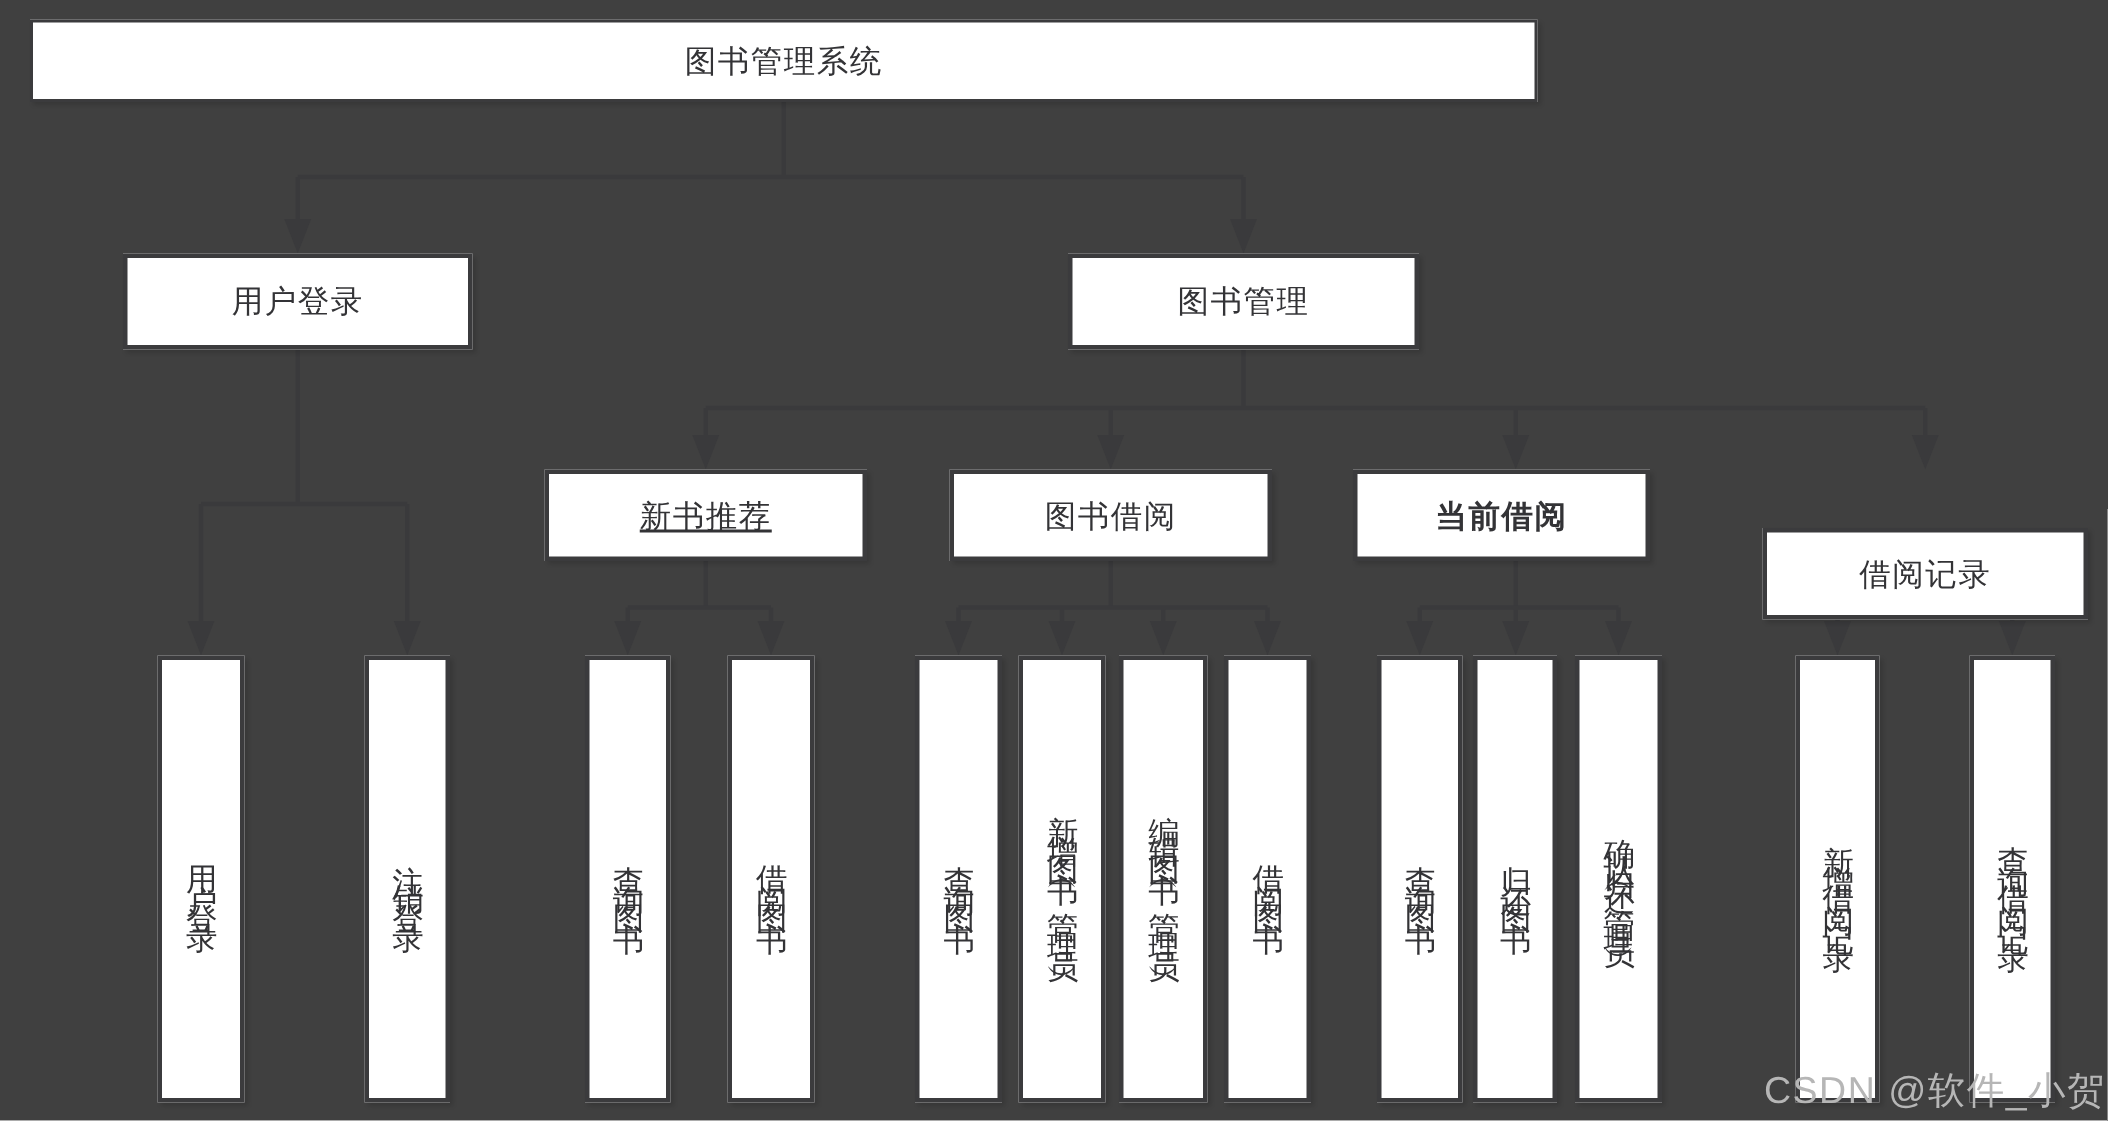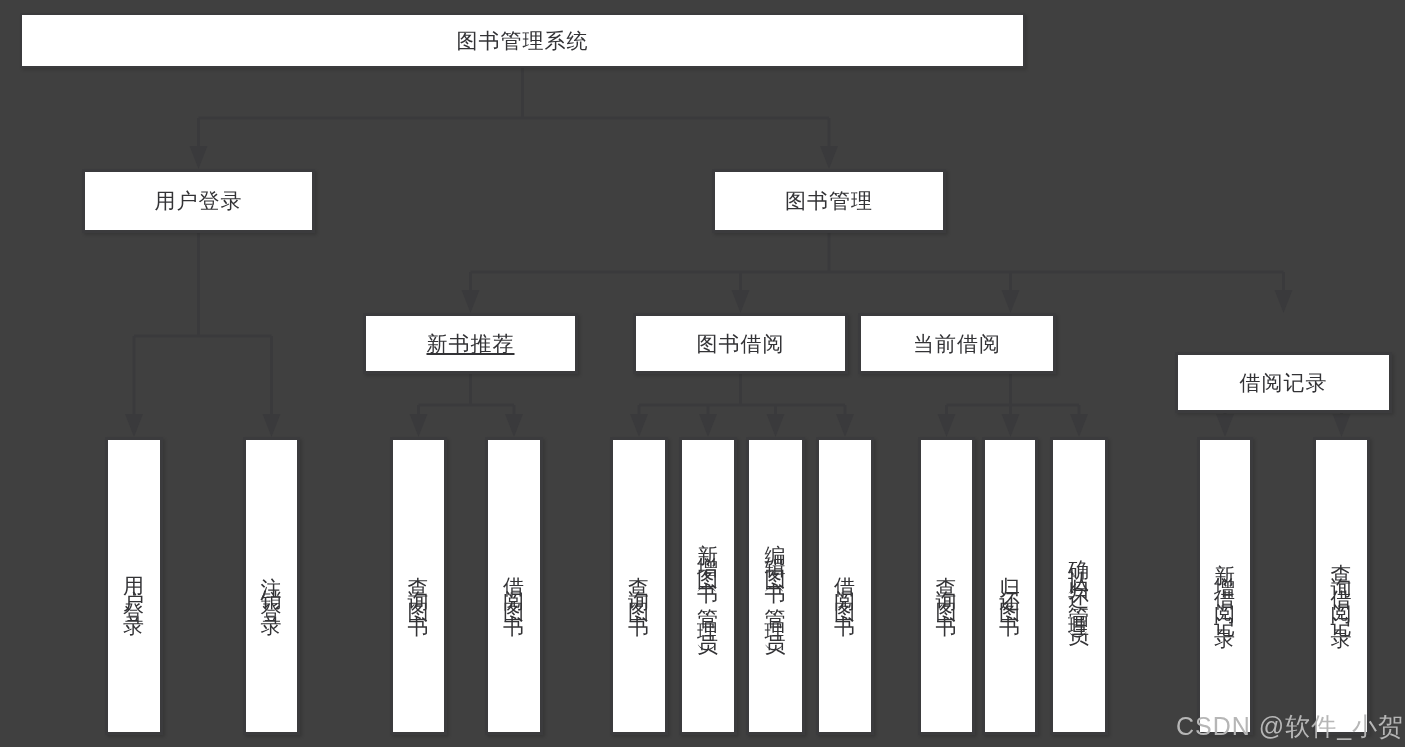--- a/index.html
+++ b/index.html
@@ -90,21 +90,21 @@
     </g>
   </svg>
 
   <div class="node root" style="left:20px; top:13px; width:1005px; height:55px;">图书管理系统</div>
 
   <div class="node" style="left:82px; top:169px; width:233px; height:64px;">用户登录</div>
   <div class="node" style="left:712px; top:169px; width:234px; height:64px;">图书管理</div>
 
   <div class="node" style="left:363px; top:313px; width:215px; height:61px;text-decoration:underline;">新书推荐</div>
   <div class="node" style="left:633px; top:313px; width:215px; height:61px;">图书借阅</div>
-  <div class="node" style="left:858px; top:313px; width:198px; height:61px;">当前借阅</div>
+  <div class="node" style="left:902px; top:313px; width:198px; height:61px;font-weight:bold;">当前借阅</div>
   <div class="node" style="left:1175px; top:313px; width:217px; height:61px;margin-top:39px;">借阅记录</div>
 
   <div class="node vnode" style="left:105px; top:437px; width:58px; height:298px;">
     <span>用户登录</span>
   </div>
   <div class="node vnode" style="left:243px; top:437px; width:57px; height:298px;">
     <span>注销登录</span>
   </div>
 
   <div class="node vnode" style="left:390px; top:437px; width:57px; height:298px;">

